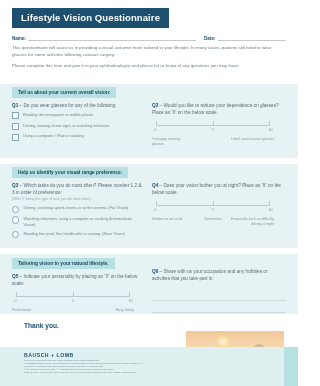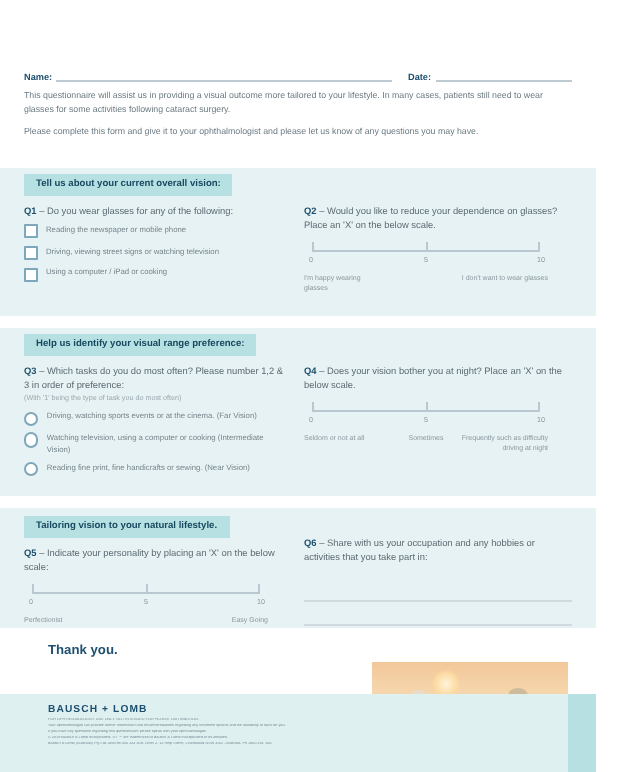--- a/index.html
+++ b/index.html
@@ -113,20 +113,23 @@
   .photo .p1h{position:absolute;left:19px;top:14px;width:9px;height:8px;border-radius:50%;background:#e8dcc6;}
   .photo .p2{position:absolute;right:20px;top:20px;width:12px;height:20px;background:#8fb4cd;border-radius:4px 4px 0 0;}
   .photo .p2h{position:absolute;right:20px;top:13px;width:10px;height:8px;border-radius:50% 50% 40% 40%;background:#cdbb9a;}
   .photo .tbl{position:absolute;left:42px;top:33px;width:16px;height:14px;background:#3a342c;border-radius:1px;}
 </style>
 </head>
 <body>
 
 <div class="page">
 
+  <div class="title-bar">
+    <div class="t">Lifestyle Vision Questionnaire</div>
+  </div>
 
   <div class="id-row">
     <div class="fld fld-name">
       <span class="lab">Name:</span>
       <span class="ln"></span>
     </div>
     <div class="fld fld-date">
       <span class="lab">Date:</span>
       <span class="ln"></span>
     </div>

